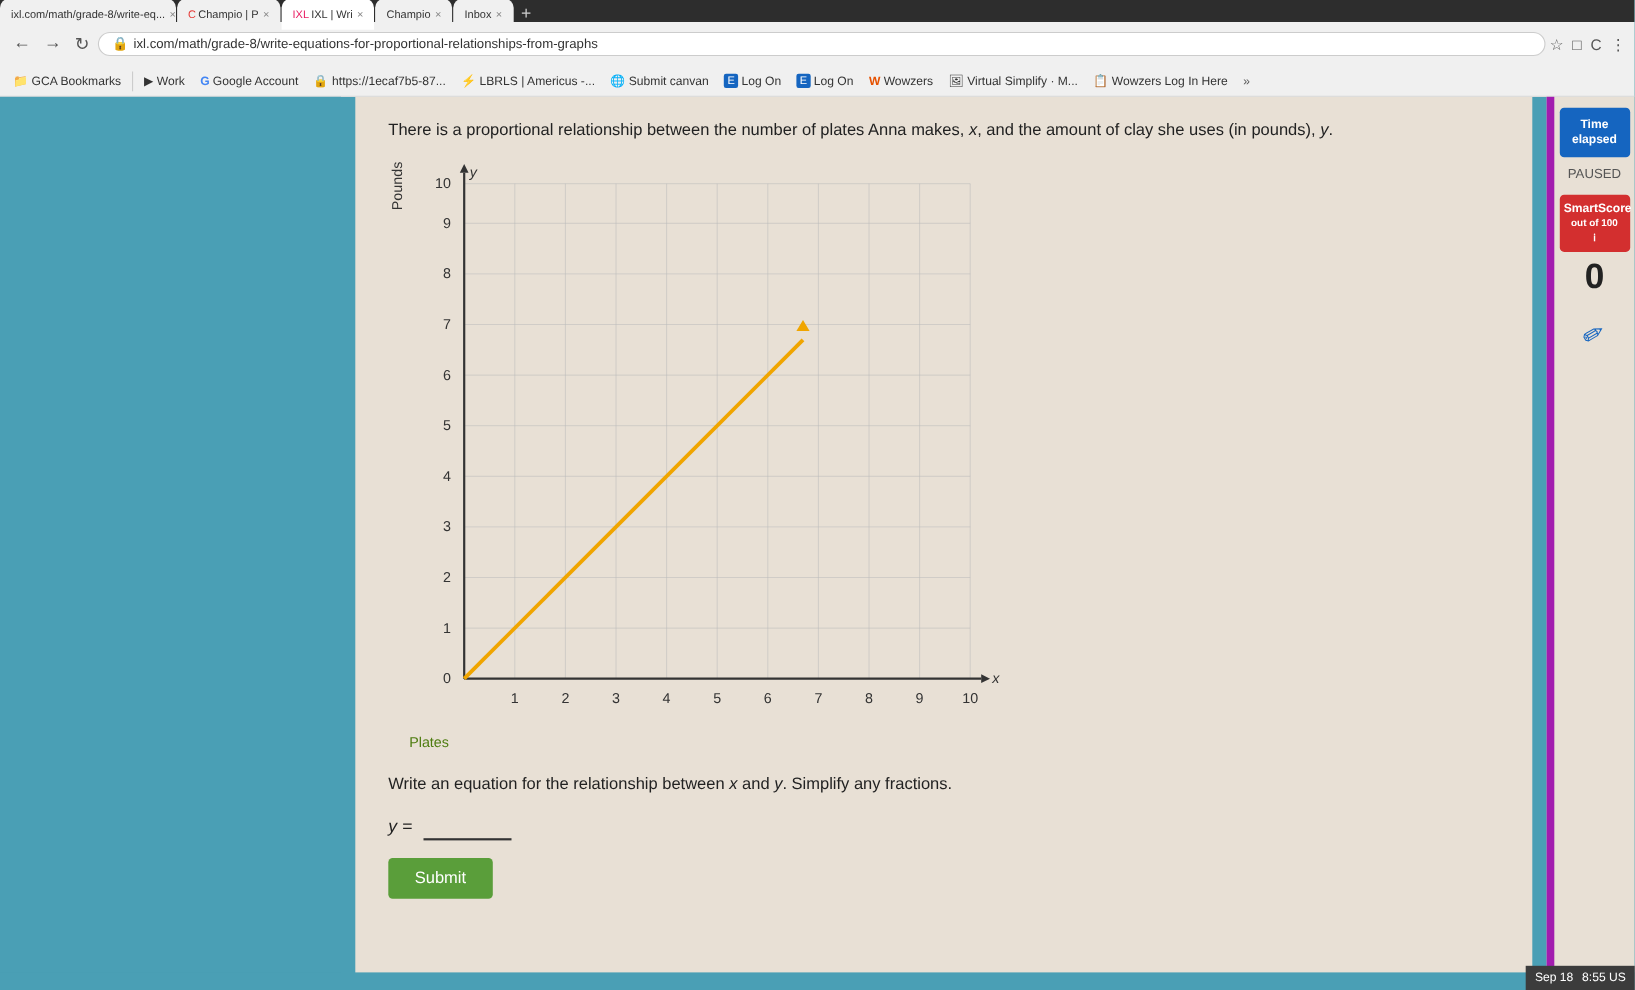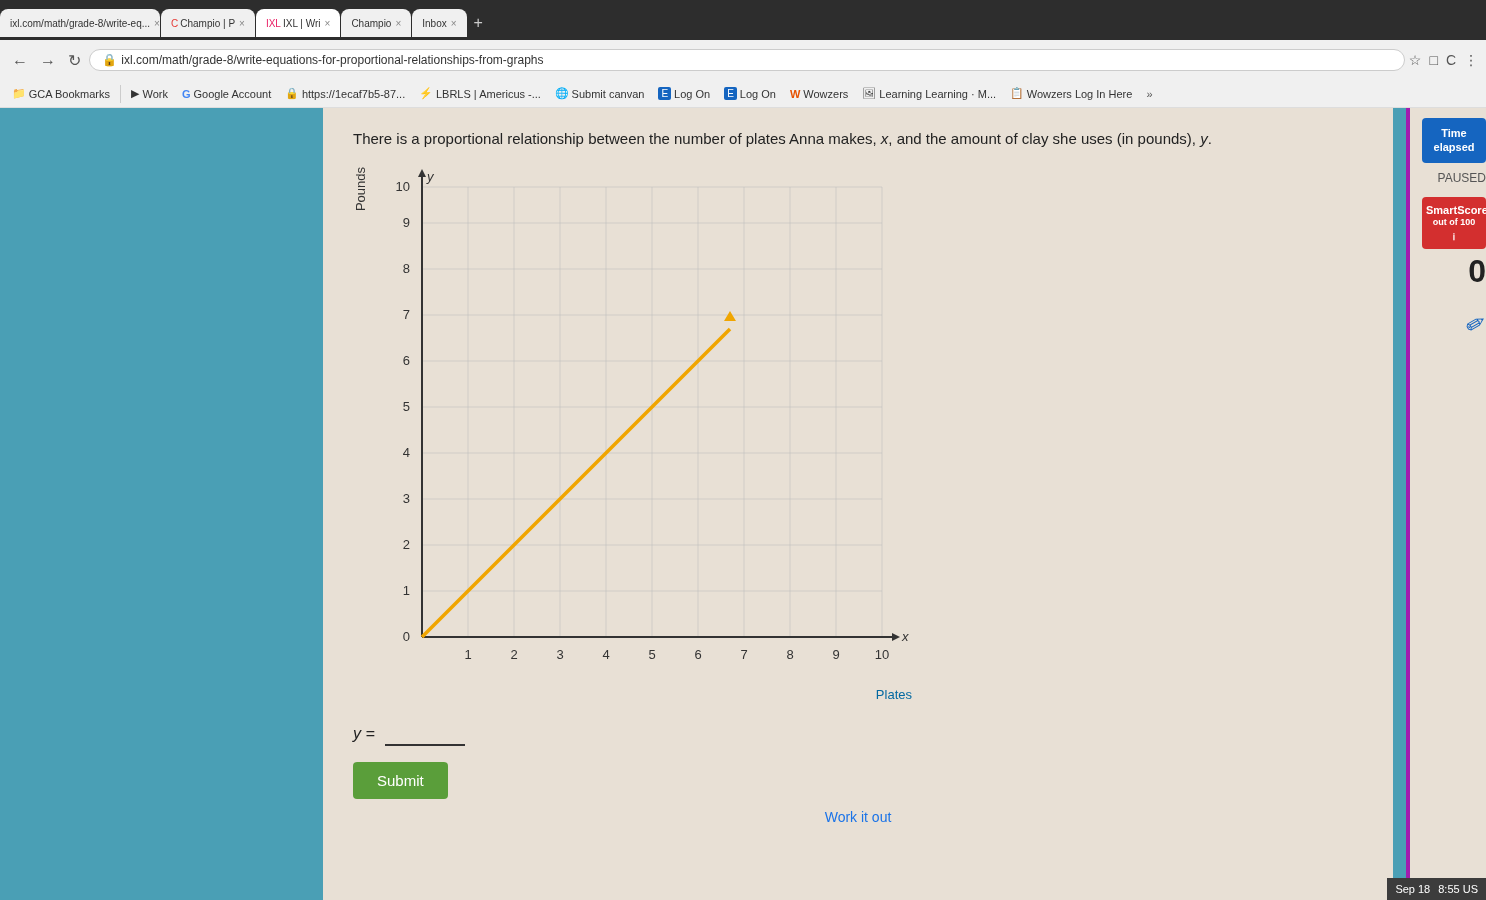--- a/index.html
+++ b/index.html
@@ -1,17 +1,17 @@
 <!DOCTYPE html>
 <html><head>
   <meta charset="utf-8">
   <style>
     * { margin: 0; padding: 0; box-sizing: border-box; }
     body { font-family: Arial, sans-serif; background: #4a9fb5; width: 1486px; height: 900px; overflow: hidden; position: relative; }
-    .tab-bar { display: flex; align-items: center; background: #2d2d2d; padding: 6px 0 0 0; height: 40px; }
+    .tab-bar { display: flex; align-items: center; background: #2d2d2d; padding: 6px 0 0 0; height: 20px; }
     .tab { display: flex; align-items: center; background: #f0f0f0; border-radius: 8px 8px 0 0; padding: 4px 10px; font-size: 11px; color: #333; height: 28px; max-width: 160px; white-space: nowrap; overflow: hidden; margin-right: 1px; }
     .tab.active { background: #fff; }
     .tab-x { color: #888; font-size: 10px; margin-left: 4px; }
     .tab-plus { color: #ccc; font-size: 16px; margin-left: 6px; cursor: pointer; align-self: center; }
 
     .nav-bar { background: #f0f0f0; display: flex; align-items: center; padding: 4px 8px; gap: 4px; height: 40px; }
     .nav-btn { background: none; border: none; cursor: pointer; color: #555; font-size: 16px; padding: 2px 4px; }
     .address-bar { flex: 1; background: white; border: 1px solid #ccc; border-radius: 16px; padding: 3px 12px; font-size: 12px; color: #333; display: flex; align-items: center; }
     .address-text { font-size: 12px; color: #333; }
     .nav-icons { display: flex; gap: 8px; align-items: center; }
@@ -39,21 +39,21 @@
     .y-axis-label { writing-mode: vertical-rl; transform: rotate(180deg); font-size: 13px; color: #333; margin-right: 4px; text-align: center; padding-top: 40px; }
     .chart-wrapper { position: relative; }
     .chart-svg { display: block; }
     .equation-row { display: flex; align-items: center; gap: 10px; margin-bottom: 16px; }
     .eq-label { font-size: 16px; color: #222; font-style: italic; }
     .eq-input { border: none; border-bottom: 2px solid #333; background: transparent; font-size: 16px; width: 80px; outline: none; padding: 2px 4px; }
     .submit-btn { background: #5a9e3a; color: white; border: none; border-radius: 4px; padding: 10px 24px; font-size: 15px; cursor: pointer; font-weight: normal; }
     .work-it-out { color: #1a73e8; font-size: 14px; cursor: pointer; text-align: center; margin-top: 10px; }
 
     
-    .right-panel { width: 80px; background: #e8e0d5; display: flex; flex-direction: column; align-items: flex-end; padding-top: 10px; border-left: 4px solid #a21caf; flex-shrink: 0; }
+    .right-panel { width: 80px; background: #e8e0d5; display: flex; flex-direction: column; align-items: center; padding-top: 10px; border-left: 7px solid #a21caf; flex-shrink: 0; }
 
     .time-elapsed-btn { background: #1565c0; color: white; font-size: 11px; font-weight: bold; text-align: center; padding: 8px 6px; border-radius: 4px; width: 64px; margin-bottom: 8px; line-height: 1.3; cursor: pointer; }
     .paused-label { font-size: 12px; color: #555; font-weight: normal; margin-bottom: 12px; }
     .smartscore-btn { background: #d32f2f; color: white; font-size: 11px; font-weight: bold; text-align: center; padding: 6px 4px; border-radius: 4px; width: 64px; margin-bottom: 4px; cursor: pointer; line-height: 1.3; }
     .score-value { font-size: 32px; font-weight: bold; color: #222; margin-bottom: 20px; }
     .pencil-icon { color: #1565c0; font-size: 24px; transform: rotate(-30deg); display: inline-block; cursor: pointer; }
 
     
     .status-bar { position: absolute; bottom: 0; right: 0; background: #3c3c3c; color: white; font-size: 11px; display: flex; align-items: center; gap: 8px; padding: 2px 8px; height: 22px; }
 
@@ -141,21 +141,21 @@
     <div class="bookmark-item">
       <span style="background:#1565c0;color:white;padding:1px 3px;font-size:10px;border-radius:2px;">E</span>
       <span>Log On</span>
     </div>
     <div class="bookmark-item">
       <span style="color:#e65100;font-weight:bold;">W</span>
       <span>Wowzers</span>
     </div>
     <div class="bookmark-item">
       <span>🖼</span>
-      <span>Learning Learning · M...</span>
+      <span>Virtual Simplify · M...</span>
     </div>
     <div class="bookmark-item">
       <span>📋</span>
       <span>Wowzers Log In Here</span>
     </div>
     <div class="bookmark-item bookmark-more">»</div>
   </div>
 </div>
 
 <div class="main-area">
@@ -228,37 +228,39 @@
           <text x="510" y="492" text-anchor="middle" font-size="13" fill="#333">10</text>
 
           <text x="530" y="474" font-size="13" fill="#333" font-style="italic">x</text>
           <text x="55" y="14" font-size="13" fill="#333" font-style="italic">y</text>
 
           <line x1="50" y1="470" x2="358" y2="162" stroke="#f0a500" stroke-width="3.5"></line>
 
           <polygon points="352,154 364,154 358,144" fill="#f0a500"></polygon>
         </svg>
 
-        <div style="text-align:right; font-size:13px; color:#0369a1; margin-top:-10px;">Plates</div>
+        <div style="text-align:left; font-size:13px; color:#4d7c0f; margin-top:-10px;">Plates</div>
       </div>
     </div>
 
     
+    <p class="problem-text">
+      <span>Write an equation for the relationship between </span><span class="italic">x</span><span> and </span><span class="italic">y</span><span>. Simplify any fractions.</span>
+    </p>
 
     
     <div class="equation-row">
       <span class="eq-label">y =</span>
       <input type="text" class="eq-input" placeholder="" style="">
     </div>
 
     
     <button class="submit-btn">Submit</button>
 
     
-    <div class="work-it-out">Work it out</div>
   </div>
 
   <div class="right-panel">
     <div class="time-elapsed-btn">Time elapsed</div>
     <div class="paused-label">PAUSED</div>
     <div class="smartscore-btn">
       <div>SmartScore</div>
       <div style="font-size:9px;">out of 100</div>
       <span style="font-size:9px;">ℹ</span>
     </div>

